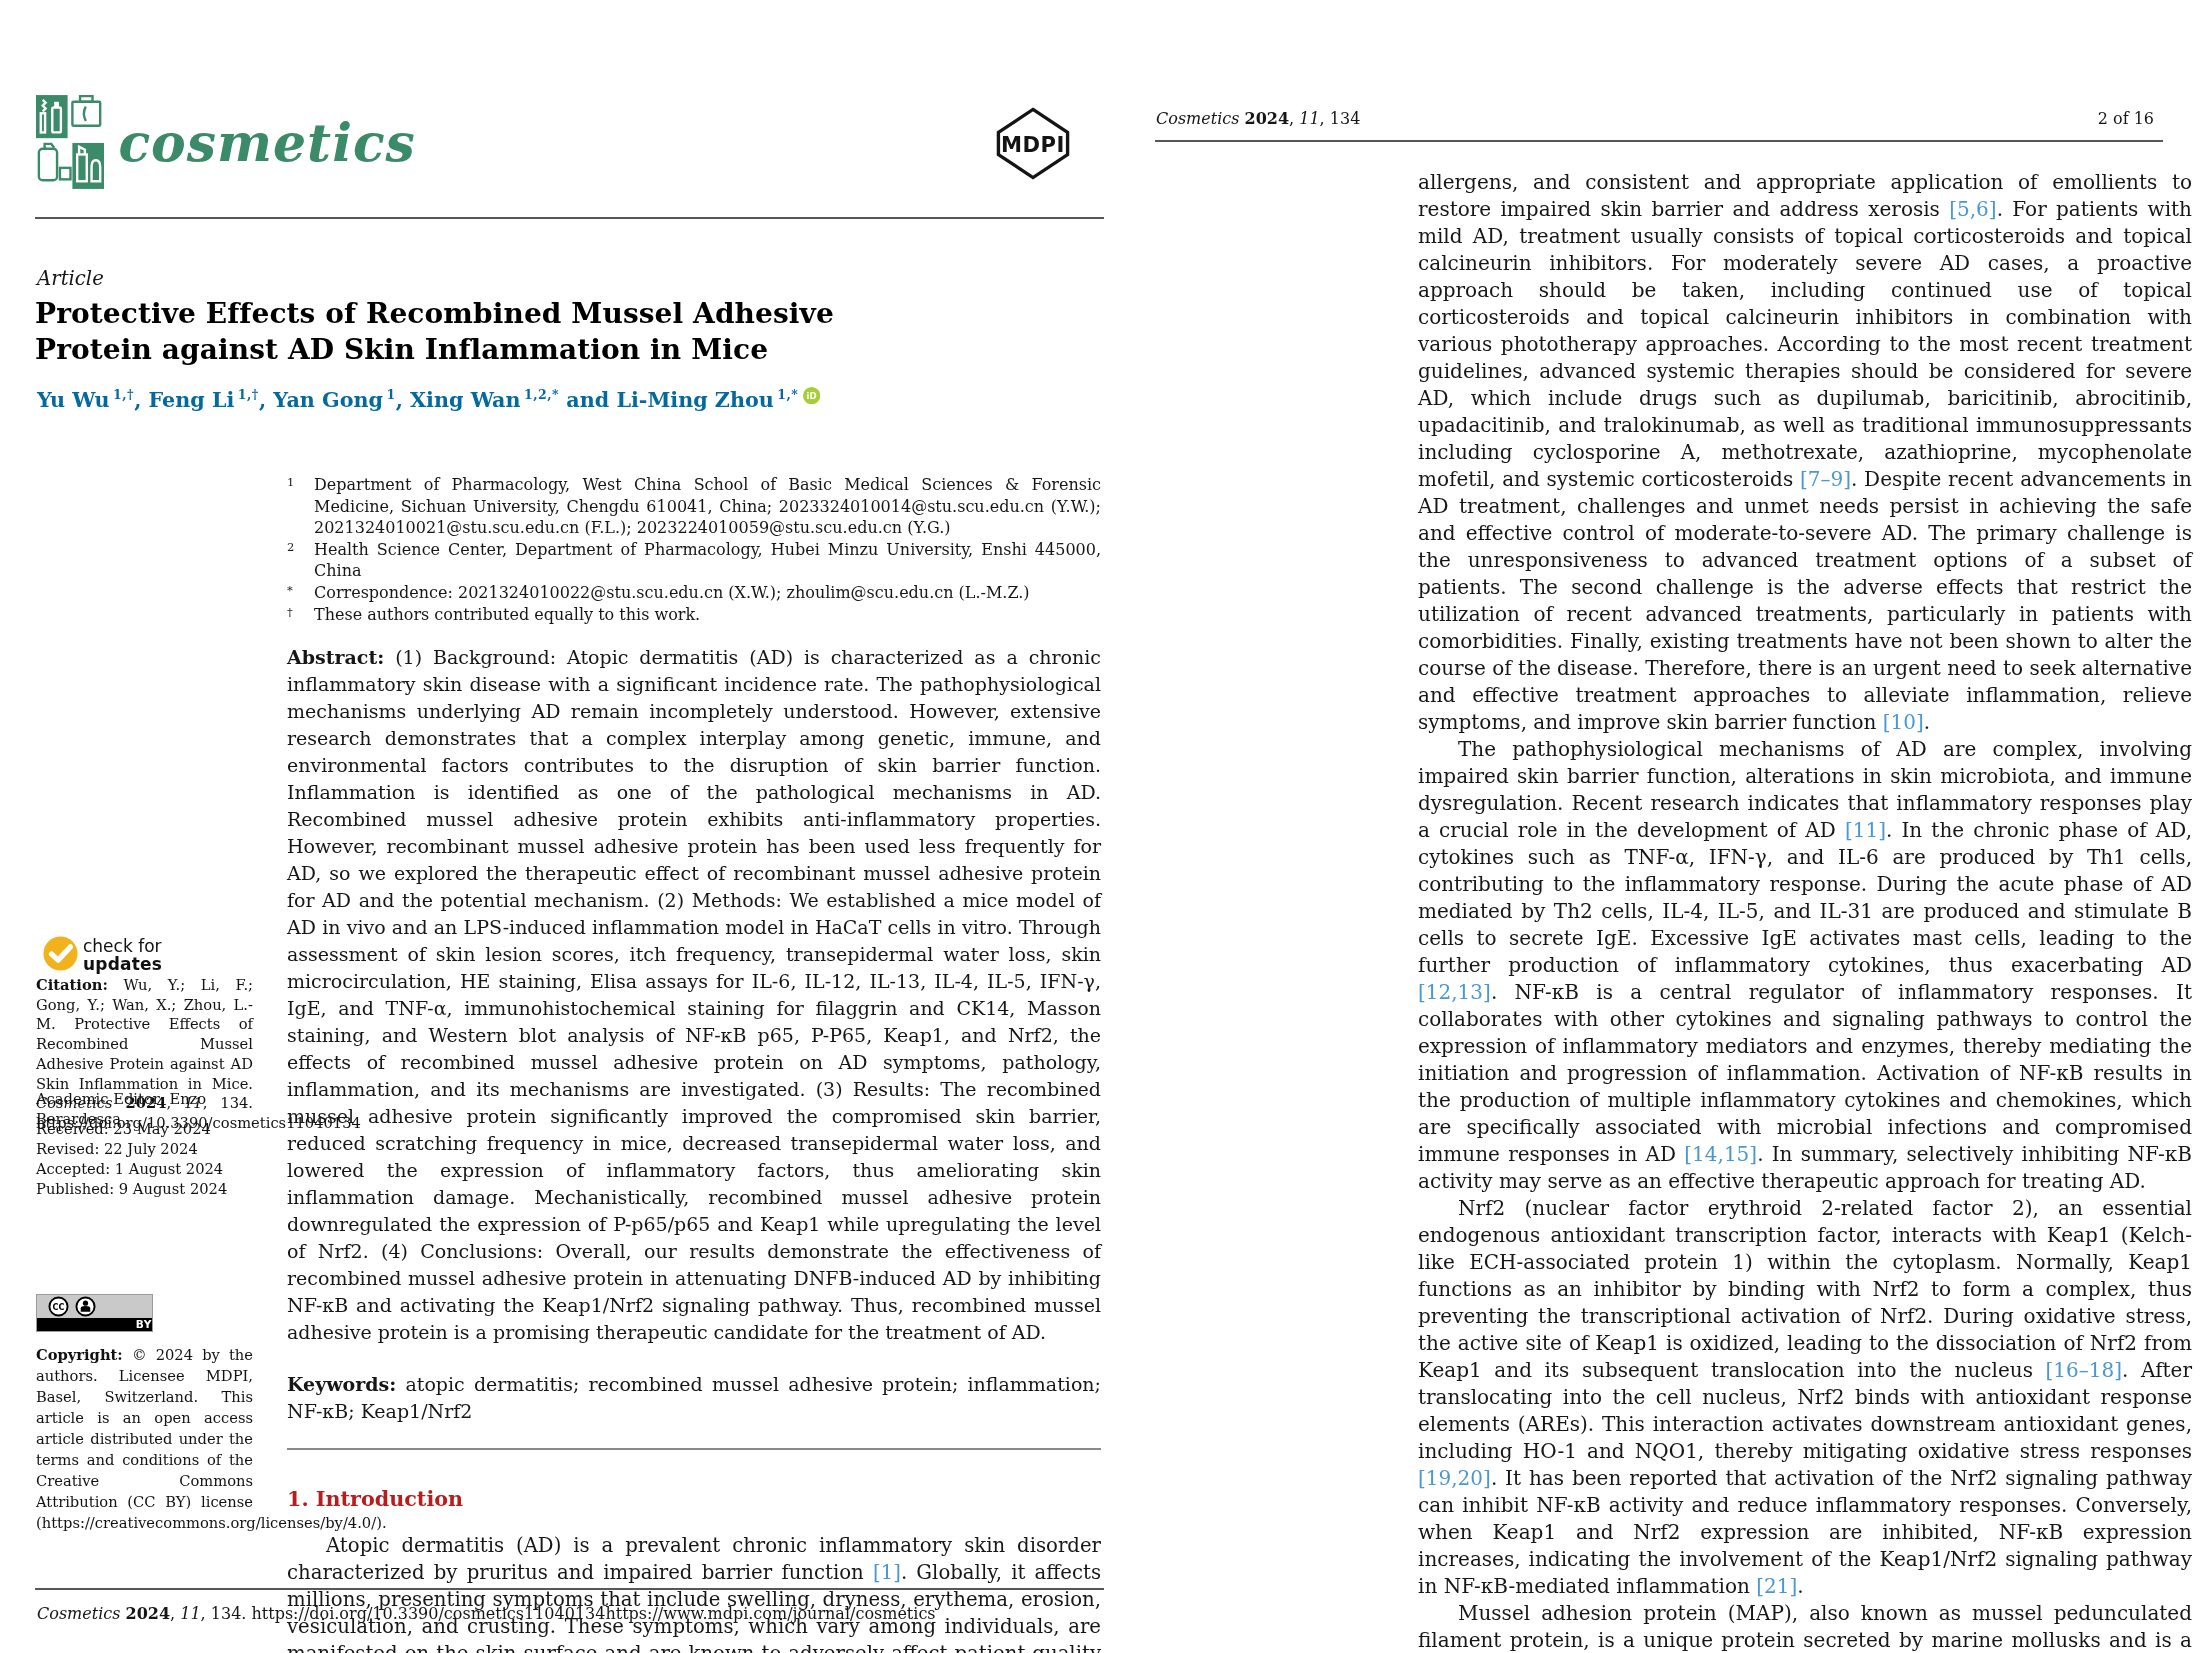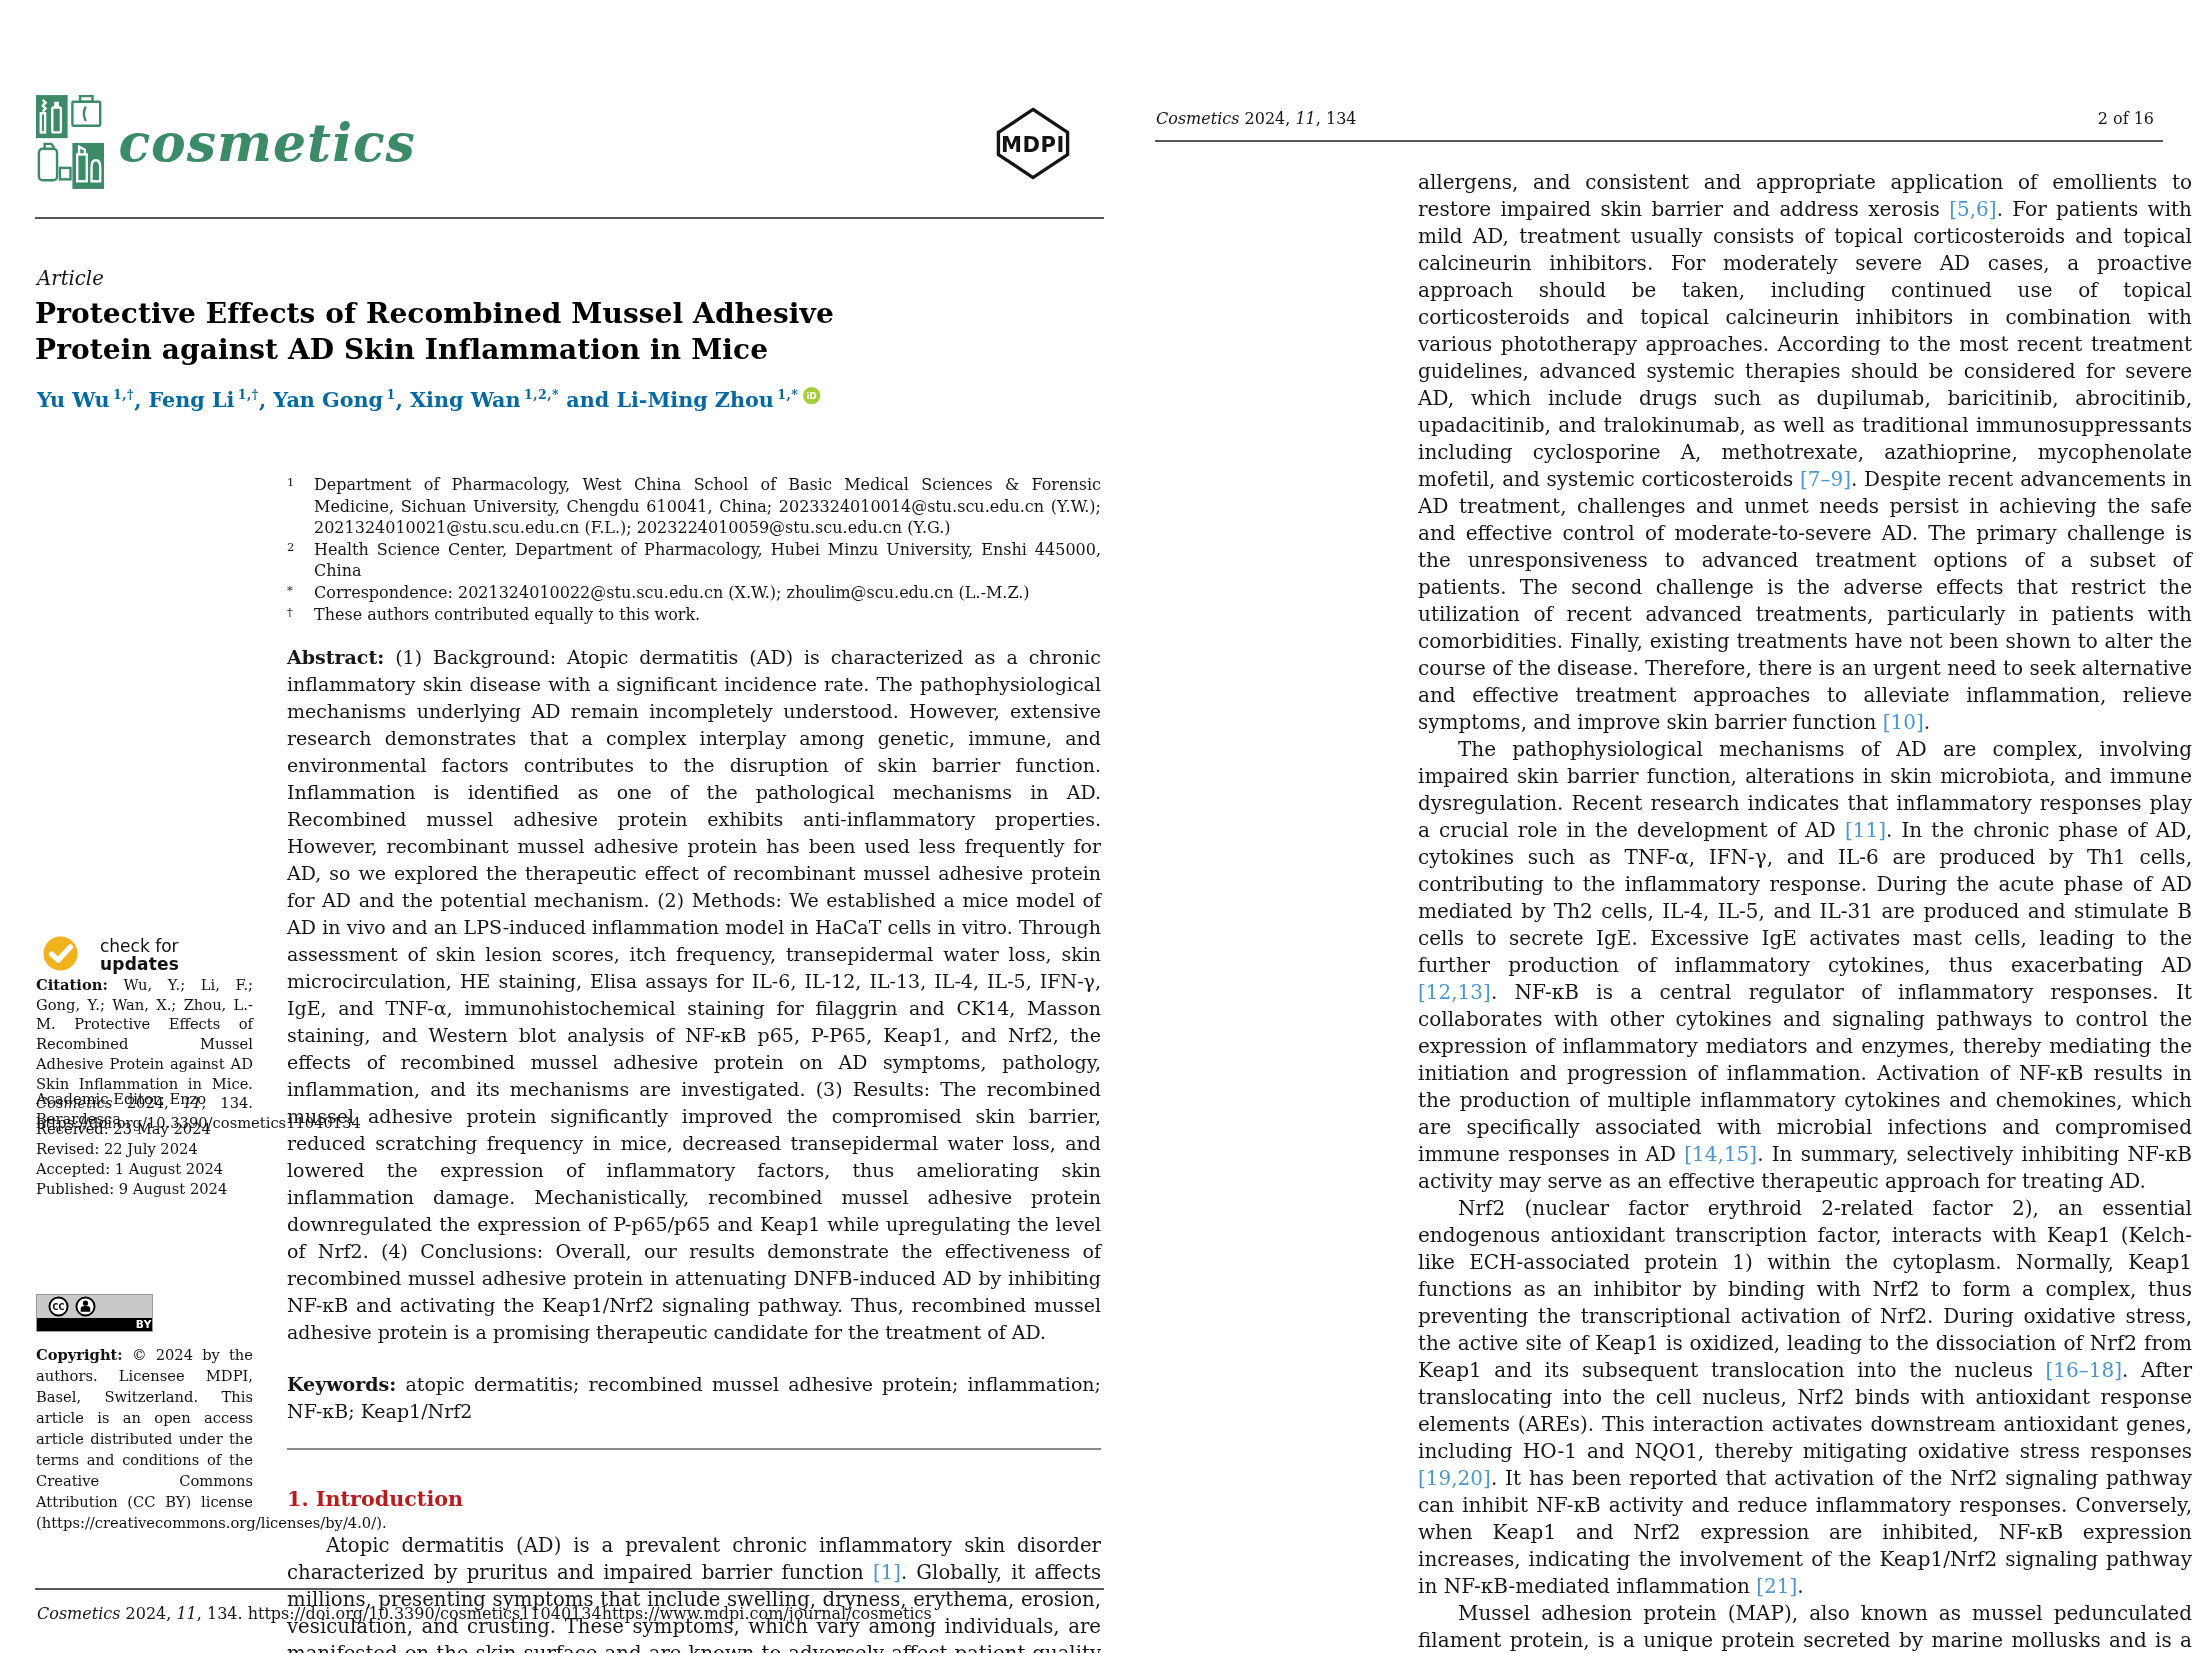--- a/index.html
+++ b/index.html
@@ -41,21 +41,21 @@
   .aff-text{flex:1}
   .abstract{margin:19px 0 0;font-size:19px;line-height:27px;text-align:justify}
   .label{font-weight:700}
   .keywords{margin:25px 0 0;font-size:19px;line-height:27px;text-align:justify}
   .kw-divider{height:1.4px;background:#8a8a8a;margin-top:23px;width:100%}
   .intro-head{margin:37px 0 0;font-size:20.7px;font-weight:700;color:#b91c1c}
   .intro-p{margin:21px 0 0;font-size:19.7px;line-height:27px;text-align:justify;text-indent:39px}
 
   
   .sidebar-block{position:absolute;left:36px;width:217px;font-size:14.7px;line-height:19.7px;color:#121212}
-  .check-badge{position:absolute;left:42px;top:935px;display:flex;align-items:center;gap:21px;cursor:pointer}
+  .check-badge{position:absolute;left:42px;top:935px;display:flex;align-items:center;gap:4px;cursor:pointer}
   .cfu-text{font-family:"DejaVu Sans","Liberation Sans",sans-serif;font-size:17px;line-height:18px;color:#111}
   .cfu-text .b{font-weight:700;letter-spacing:0.2px}
   .citation{top:975px;text-align:justify}
   .editor{top:1089px}
   .dates{top:1119px;line-height:19px}
   .dates div{margin-bottom:1px}
   .cc-badge{position:absolute;left:36px;top:1294px;width:117px;height:38px;background:#c9c9c9;border:0.5px solid #9b9b9b;display:flex;flex-direction:column}
   .cc-icons{flex:1;display:flex;align-items:center;gap:5.8px;padding-left:11px}
   .cc-bar{height:13.5px;background:#000;color:#fff;font-family:"DejaVu Sans","Liberation Sans",sans-serif;font-weight:700;font-size:10.6px;text-align:right;line-height:13.5px;letter-spacing:0.5px}
   .copyright{top:1344px;line-height:21px;text-align:justify}
@@ -64,21 +64,21 @@
 
   
   .p2-header{position:absolute;left:53px;top:109px;width:998px;display:flex;justify-content:space-between;font-size:16px}
   .p2-rule{left:52px;top:140px;width:1008px;height:2.4px}
   .p2-body{position:absolute;left:315px;top:169px;width:774px;font-size:20px;line-height:27px;text-align:justify}
   .p2-body p{margin:0}
   .indent{text-indent:40px}
 
   .ref{color:var(--link)}
   .it{font-style:italic}
-  .bd{font-weight:400}
+  .bd{font-weight:700}
 </style>
 </head>
 <body>
 
 <div class="page" id="pageL">
 
   <div class="logo-lockup">
     <span>
       <svg width="68" height="94" viewBox="0 0 142 196">
         <rect x="0" y="0" width="66" height="90" fill="#3b8a68"></rect>

